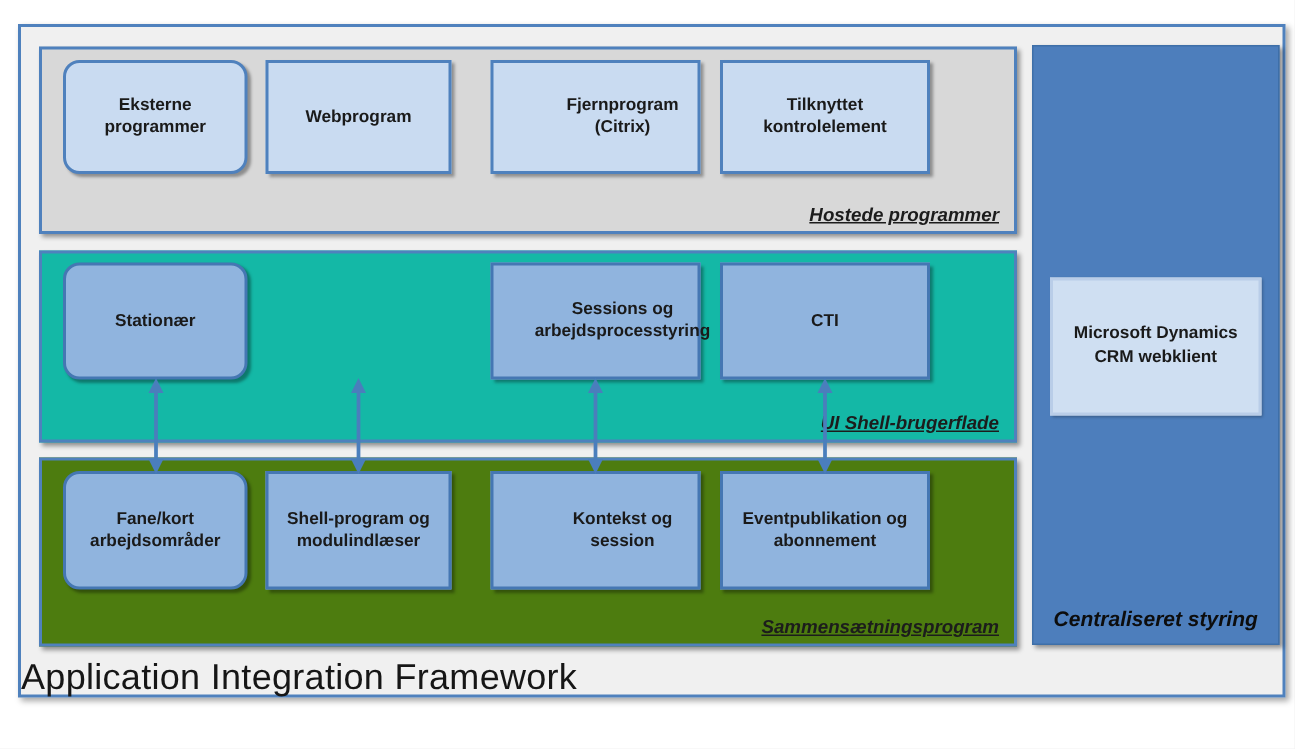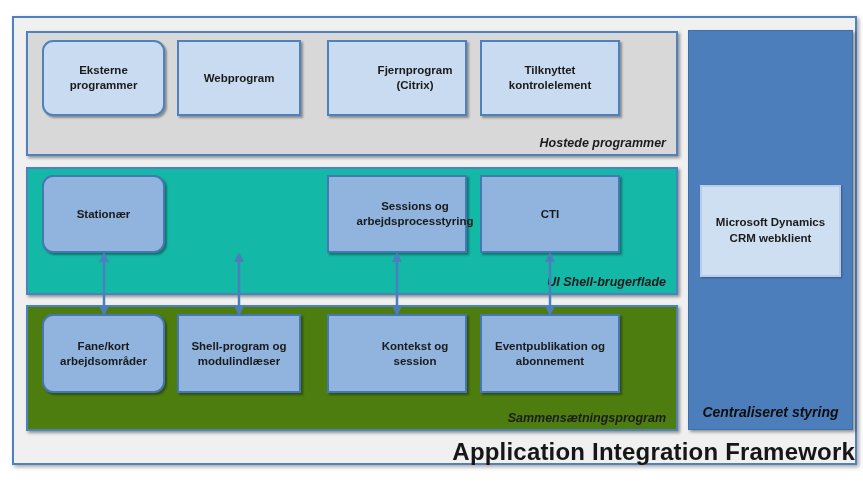--- a/index.html
+++ b/index.html
@@ -46,20 +46,21 @@
   .col-3 { left: 452px; width: 140px; }
   .row-top { top: 7px; height: 76px; }
   .row-mid { top: 6px; height: 78px; }
   .row-bot { top: 7px; height: 79px; }
 
   .layer-label {
     position: absolute; right: 10px; bottom: 4px;
     font-style: italic; font-weight: bold;
     font-size: 12.5px; color: #1c1c1c;
     white-space: nowrap;
+    text-decoration: underline;
   }
 
   .arrow {
     position: absolute; width: 12px; height: 64px; top: 234px;
   }
   #arrow-0 { left: 84px; }
   #arrow-1 { left: 219px; }
   #arrow-2 { left: 377px; }
   #arrow-3 { left: 530px; }
 
@@ -85,23 +86,23 @@
   }
   .right-panel-label {
     position: absolute; left: 0; bottom: 9px; width: 100%;
     text-align: center;
     font-weight: bold; font-style: italic;
     font-size: 14px; color: #0d0d0d;
   }
 
   .diagram-title {
     position: absolute; left: 0; top: 423px; width: 100%;
-    text-align: right;
+    text-align: left;
     font-size: 24px; line-height: 22px;
-    font-weight: bold;
+    font-weight: normal;
     color: #161616;
     letter-spacing: 0.2px;
   }
 </style>
 </head>
 <body>
 
 <div class="frame">
 
   <div class="layer" id="layer-hosted">

